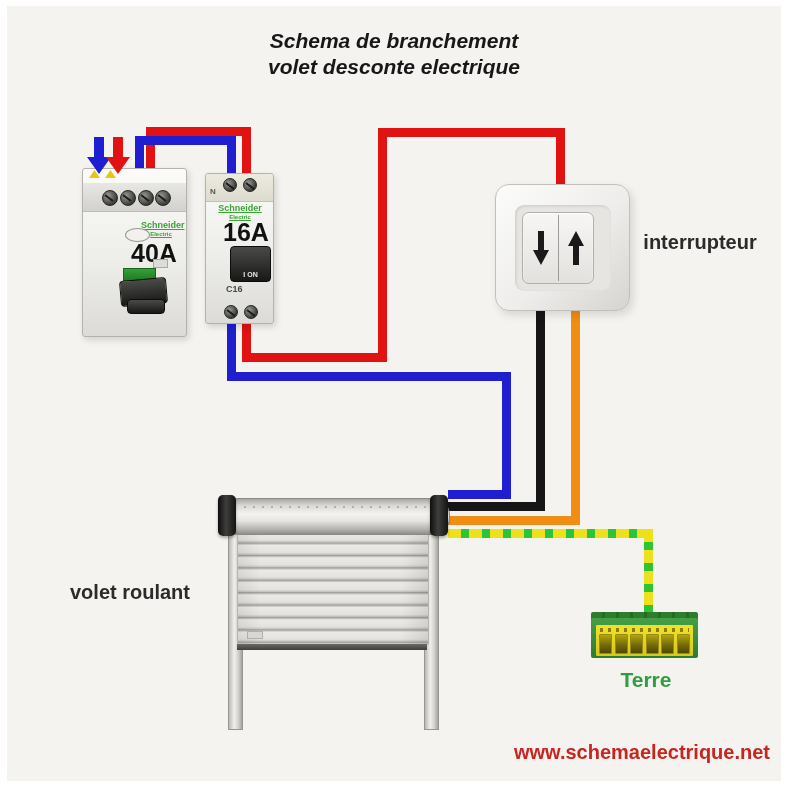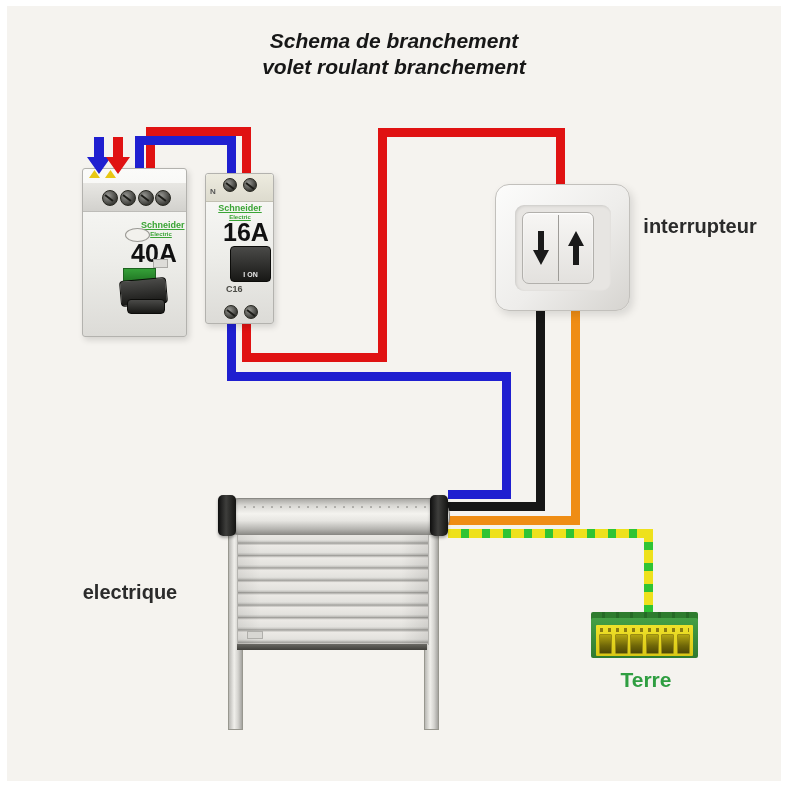--- a/index.html
+++ b/index.html
@@ -75,21 +75,21 @@
   .terre .hole{width:11px;height:18px;background:linear-gradient(180deg,#b3a512,#6f6608 60%,#4f4905);border:1px solid #9a8c12;border-radius:1px;}
 </style>
 </head>
 <body>
 
 <div class="stage">
   <div class="bg abs"></div>
 
   <div class="abs title">
     <div>Schema de branchement</div>
-    <div>volet roulant branchement</div>
+    <div>volet desconte electrique</div>
   </div>
 
   <div class="wire w-red" style="left:146px;top:130px;width:9px;height:40px;"></div>
   <div class="wire w-red" style="left:146px;top:127px;width:105px;height:9px;"></div>
   <div class="wire w-red" style="left:242px;top:127px;width:9px;height:50px;"></div>
 
   <div class="wire w-blue" style="left:135px;top:139px;width:9px;height:31px;"></div>
   <div class="wire w-blue" style="left:135px;top:136px;width:101px;height:9px;"></div>
   <div class="wire w-blue" style="left:227px;top:136px;width:9px;height:41px;"></div>
 
@@ -164,48 +164,49 @@
       <div class="rocker-divider"></div>
       <svg class="abs" style="left:10px;top:18px;" width="16" height="34" viewBox="0 0 16 34">
         <polygon points="5,0 11,0 11,19 16,19 8,34 0,19 5,19" fill="#1a1a1a"></polygon>
       </svg>
       <svg class="abs" style="left:45px;top:18px;" width="16" height="34" viewBox="0 0 16 34">
         <polygon points="8,0 16,15 11,15 11,34 5,34 5,15 0,15" fill="#1a1a1a"></polygon>
       </svg>
     </div>
   </div>
 
-  <div class="abs side-label" style="left:625px;top:212px;width:150px;">
+  <div class="abs side-label" style="left:625px;top:228px;width:150px;">
     <div>interrupteur</div>
   </div>
 
   <div class="abs rail" style="left:228px;top:530px;width:13px;height:198px;"></div>
   <div class="abs rail" style="left:424px;top:530px;width:13px;height:198px;"></div>
   <div class="abs curtain" style="left:237px;top:533px;width:190px;height:112px;">
     <div class="curtain-shade"></div>
     <div class="abs" style="left:9px;bottom:6px;width:14px;height:6px;background:#d8d7d3;border:1px solid #b0afab;"></div>
   </div>
   <div class="abs cbar" style="left:237px;top:644px;width:190px;height:6px;"></div>
   <div class="abs drum" style="left:222px;top:498px;width:226px;height:35px;"></div>
   <div class="abs cap" style="left:218px;top:495px;width:18px;height:41px;"></div>
   <div class="abs cap" style="left:430px;top:495px;width:18px;height:41px;"></div>
 
   <div class="abs side-label" style="left:40px;top:578px;width:180px;">
-    <div>electrique</div>
+    <div>volet roulant</div>
   </div>
 
   <div class="abs terre" style="left:591px;top:612px;width:107px;height:46px;">
     <div class="back"></div>
     <div class="bodyg"></div>
     <div class="face"></div>
     <div class="dots"></div>
     <div class="holes">
       <div class="hole"></div>
       <div class="hole"></div>
       <div class="hole"></div>
       <div class="hole"></div>
       <div class="hole"></div>
       <div class="hole"></div>
     </div>
   </div>
   <div class="abs terre-label">Terre</div>
 
+  <div class="abs website">www.schemaelectrique.net</div>
 </div>
 
 </body></html>

